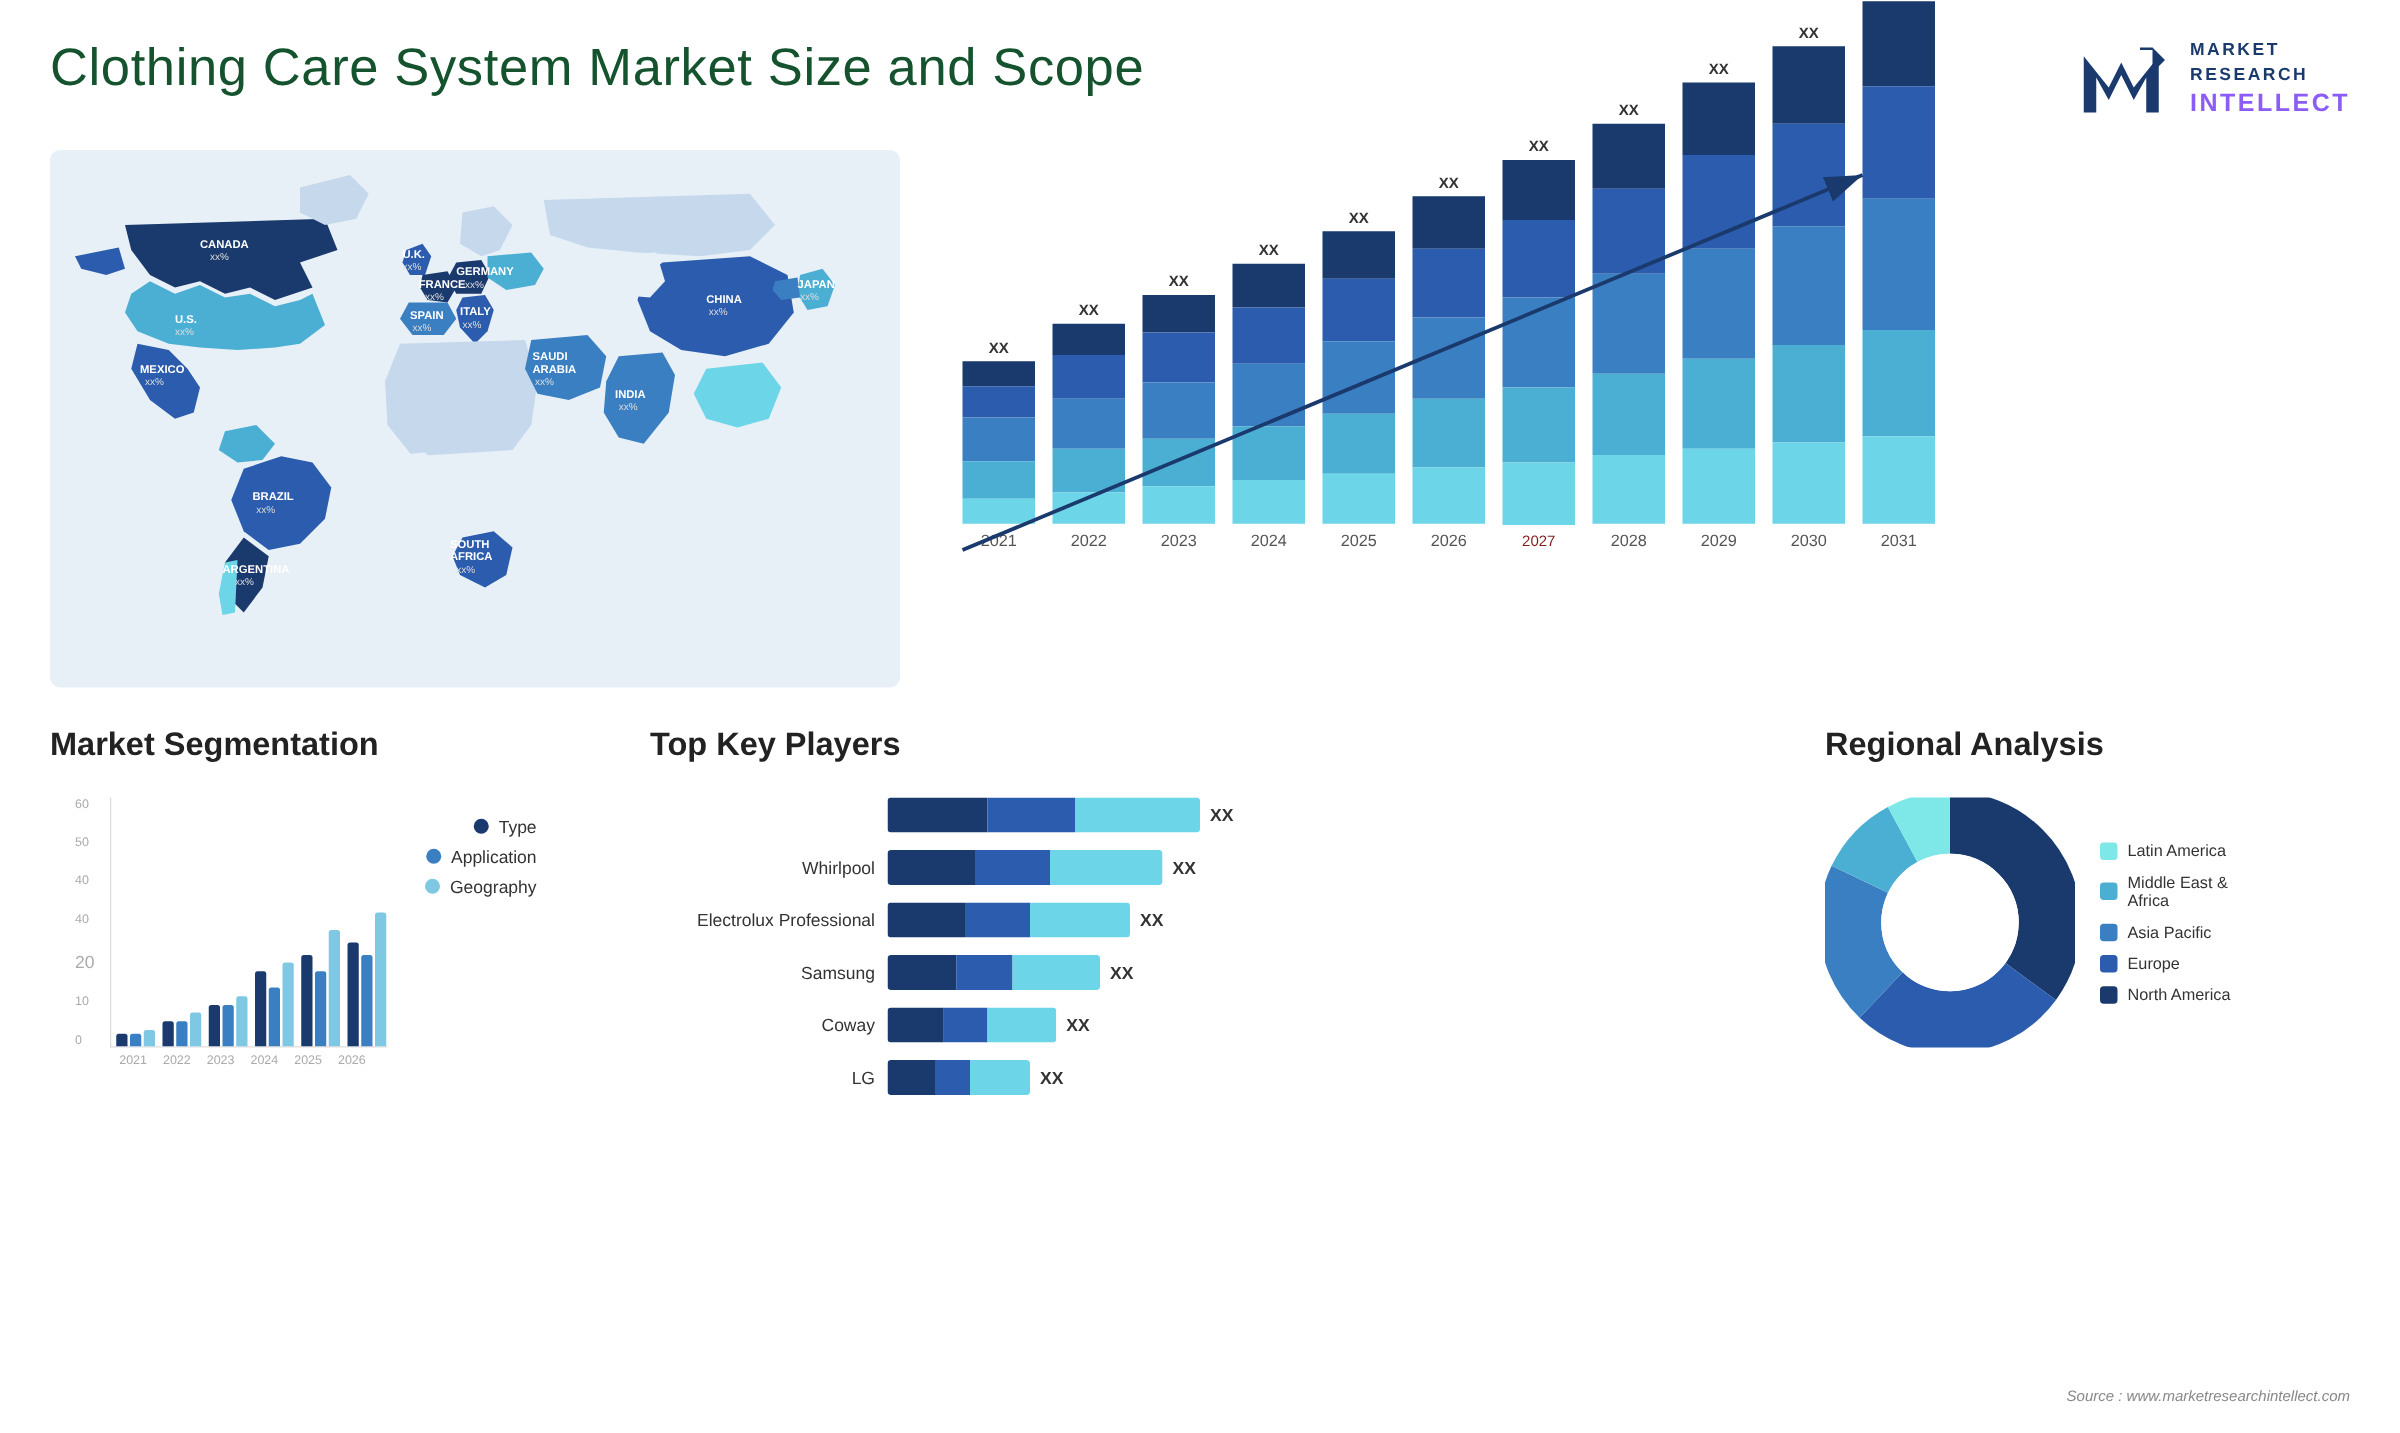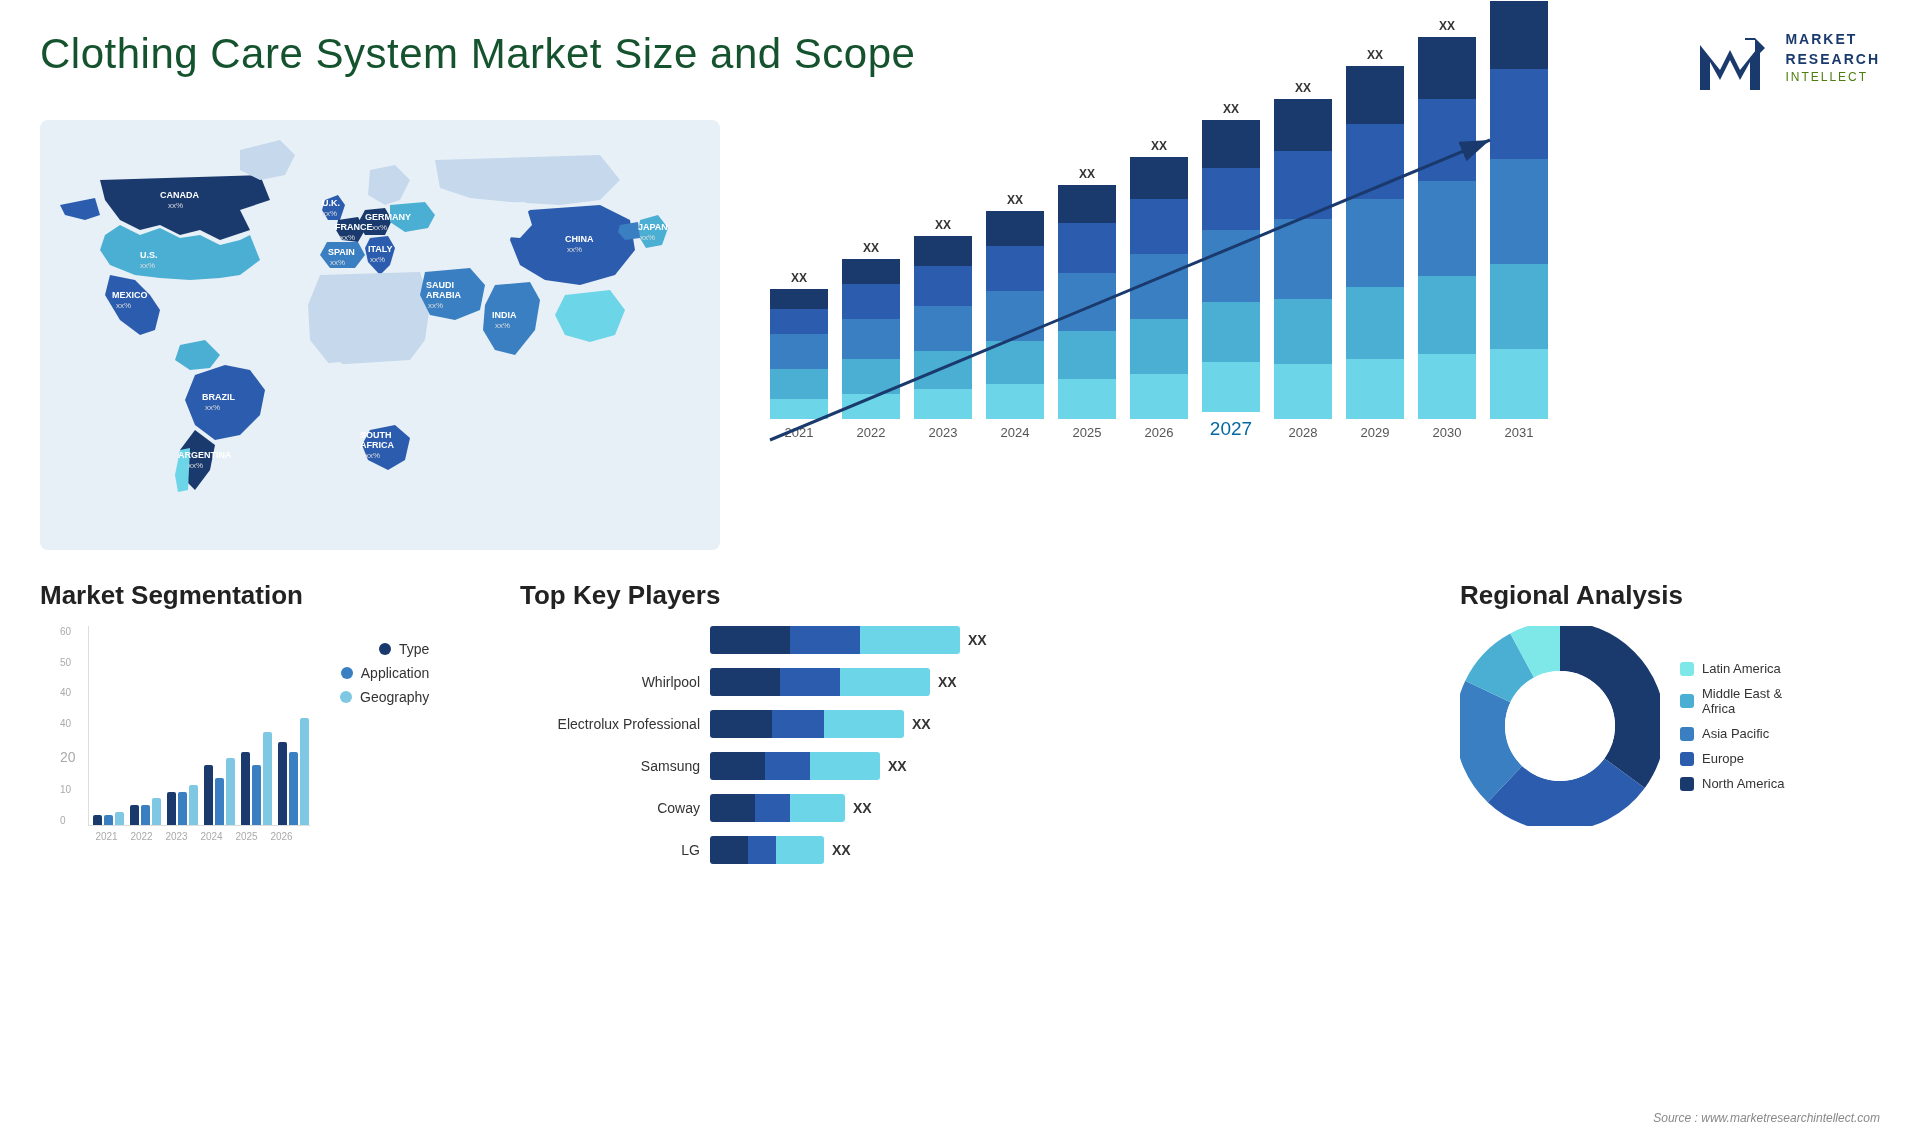--- a/index.html
+++ b/index.html
@@ -69,21 +69,21 @@
     }
 
     .segmentation-section {
       width: 420px;
       flex-shrink: 0;
     }
     .section-title {
       font-size: 26px;
       font-weight: 700;
       color: #222;
-      margin-bottom: 15px;
+      margin-bottom: 27px;
     }
 
     .key-players-section {
       flex: 1;
       padding-left: 40px;
     }
 
     .regional-section {
       width: 420px;
       flex-shrink: 0;
@@ -200,21 +200,21 @@
 
     <svg width="70" height="70" viewBox="0 0 70 70">
 
       <polygon points="5,60 5,15 25,40 35,20 45,40 65,15 65,60 55,60 55,32 45,50 35,30 25,50 15,32 15,60" fill="#1a3a6e"></polygon>
 
       <polygon points="55,10 65,10 65,28 75,18 65,8 55,8" fill="#1a3a6e" transform="translate(-5,0)"></polygon>
     </svg>
     <div class="logo-text">
       <span style="font-size:14px;font-weight:800;color:#1a3a6e;letter-spacing:2px;line-height:1.4;">MARKET</span>
       <span style="font-size:14px;font-weight:800;color:#1a3a6e;letter-spacing:2px;line-height:1.4;">RESEARCH</span>
-      <span style="font-size:12px;font-weight:400;color:#4d7c0f;letter-spacing:2px;line-height:1.4;">INTELLECT</span>
+      <span style="font-size:20px;font-weight:700;color:#8b5cf6;letter-spacing:2px;line-height:1.4;">INTELLECT</span>
     </div>
   </div>
 </div>
 
 <div class="content">
 
   <div class="map-section">
     <svg viewBox="0 0 680 430" width="680" height="430" style="background:#f0f4f8;border-radius:8px;">
 
       <rect width="680" height="430" fill="#e8f0f7" rx="8"></rect>
@@ -414,21 +414,21 @@
 
         <div style="display:flex;flex-direction:column;align-items:center;">
           <span style="font-size:12px;color:#333;font-weight:600;margin-bottom:4px;">XX</span>
           <div style="width:58px;display:flex;flex-direction:column-reverse;">
             <div style="width:58px;height:50px;background:#6dd5e8;"></div>
             <div style="width:58px;height:60px;background:#4bafd4;"></div>
             <div style="width:58px;height:72px;background:#3a7fc1;"></div>
             <div style="width:58px;height:62px;background:#2b5cad;"></div>
             <div style="width:58px;height:48px;background:#1a3a6e;"></div>
           </div>
-          <span style="font-size:19px;color:#0369a1;margin-top:6px;text-align:right;">2027</span>
+          <span style="font-size:12px;color:#7f1d1d;margin-top:6px;text-align:right;">2027</span>
         </div>
 
         <div style="display:flex;flex-direction:column;align-items:center;">
           <span style="font-size:12px;color:#333;font-weight:600;margin-bottom:4px;">XX</span>
           <div style="width:58px;display:flex;flex-direction:column-reverse;">
             <div style="width:58px;height:55px;background:#6dd5e8;"></div>
             <div style="width:58px;height:65px;background:#4bafd4;"></div>
             <div style="width:58px;height:80px;background:#3a7fc1;"></div>
             <div style="width:58px;height:68px;background:#2b5cad;"></div>
             <div style="width:58px;height:52px;background:#1a3a6e;"></div>

